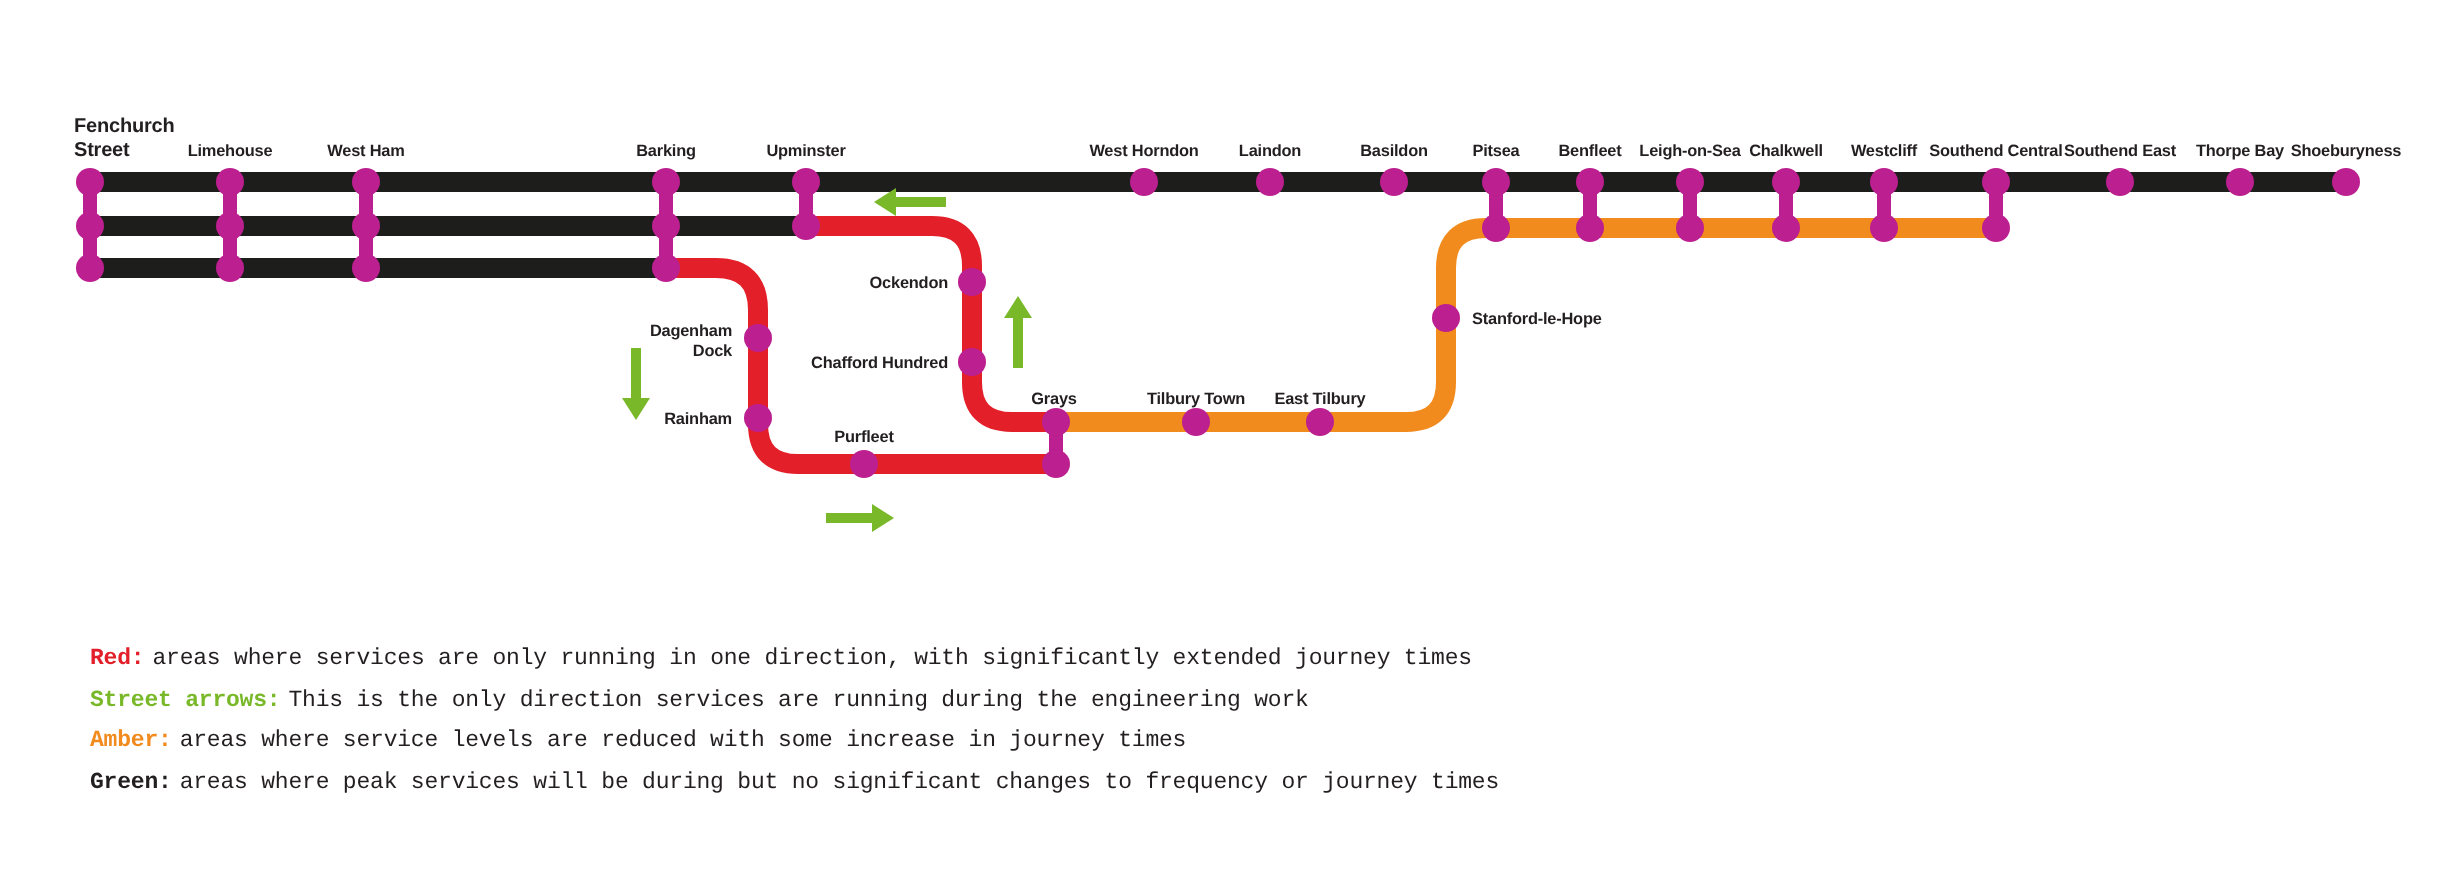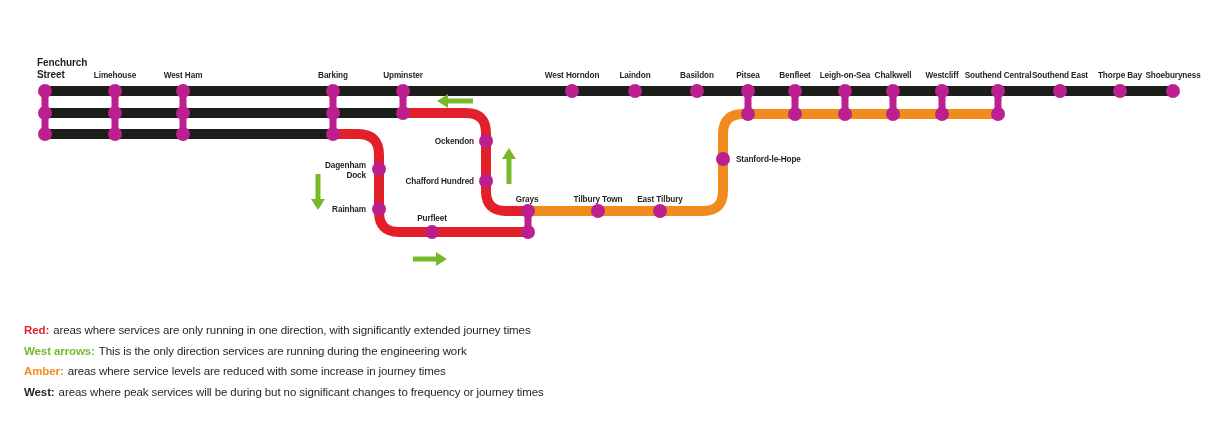--- a/index.html
+++ b/index.html
@@ -1,21 +1,21 @@
 <!DOCTYPE html>
 <html><head>
 <meta charset="utf-8">
 <style>
   html,body{margin:0;padding:0;background:#ffffff;}
   body{width:1220px;height:435px;position:relative;overflow:hidden;
        font-family:"Liberation Sans","DejaVu Sans",sans-serif;}
   #map-svg{position:absolute;left:0;top:0;}
   #map-svg text{font-family:"Liberation Sans","DejaVu Sans",sans-serif;}
-  .legend{position:absolute;left:24px;top:320px;font-size:11.5px;
-          line-height:20.7px;color:#231f20;letter-spacing:-0.1px;}
+  .legend{position:absolute;left:45px;top:320px;font-size:11.5px;
+          line-height:20.7px;color:#231f20;letter-spacing:-0.1px;font-family:Liberation Mono, monospace;}
   .legend-key{font-weight:bold;margin-right:4px;}
 </style>
 </head>
 <body>
 
 <div class="stage">
   <svg id="map-svg" width="1220" height="435" viewBox="0 0 1220 435">
       <path d="M45 91 H1173" stroke="#1d1d1b" stroke-width="10" fill="none"></path>
       <path d="M45 113 H403" stroke="#1d1d1b" stroke-width="10" fill="none"></path>
       <path d="M45 134 H333" stroke="#1d1d1b" stroke-width="10" fill="none"></path>
@@ -110,22 +110,22 @@
       <text x="660" y="202" text-anchor="middle" font-size="8.2" font-weight="700" fill="#231f20" letter-spacing="-0.1"><tspan x="660" y="202">East Tilbury</tspan></text>
       <circle cx="723" cy="159" r="7" fill="#bc1f8f"></circle>
       <text x="736" y="162" text-anchor="start" font-size="8.2" font-weight="700" fill="#231f20" letter-spacing="-0.1"><tspan x="736" y="162">Stanford-le-Hope</tspan></text>
     </svg>
 
   <div class="legend">
     <div class="legend-row">
       <span class="legend-key" style="color: rgb(227, 32, 42);">Red:</span><span class="legend-text">areas where services are only running in one direction, with significantly extended journey times</span>
     </div>
     <div class="legend-row">
-      <span class="legend-key" style="color: rgb(121, 184, 41);">West arrows:</span><span class="legend-text">This is the only direction services are running during the engineering work</span>
+      <span class="legend-key" style="color: rgb(121, 184, 41);">Street arrows:</span><span class="legend-text">This is the only direction services are running during the engineering work</span>
     </div>
     <div class="legend-row">
       <span class="legend-key" style="color: rgb(242, 139, 30);">Amber:</span><span class="legend-text">areas where service levels are reduced with some increase in journey times</span>
     </div>
     <div class="legend-row">
-      <span class="legend-key" style="color: rgb(35, 31, 32);">West:</span><span class="legend-text">areas where peak services will be during but no significant changes to frequency or journey times</span>
+      <span class="legend-key" style="color: rgb(35, 31, 32);">Green:</span><span class="legend-text">areas where peak services will be during but no significant changes to frequency or journey times</span>
     </div>
   </div>
 </div>
 
 </body></html>

